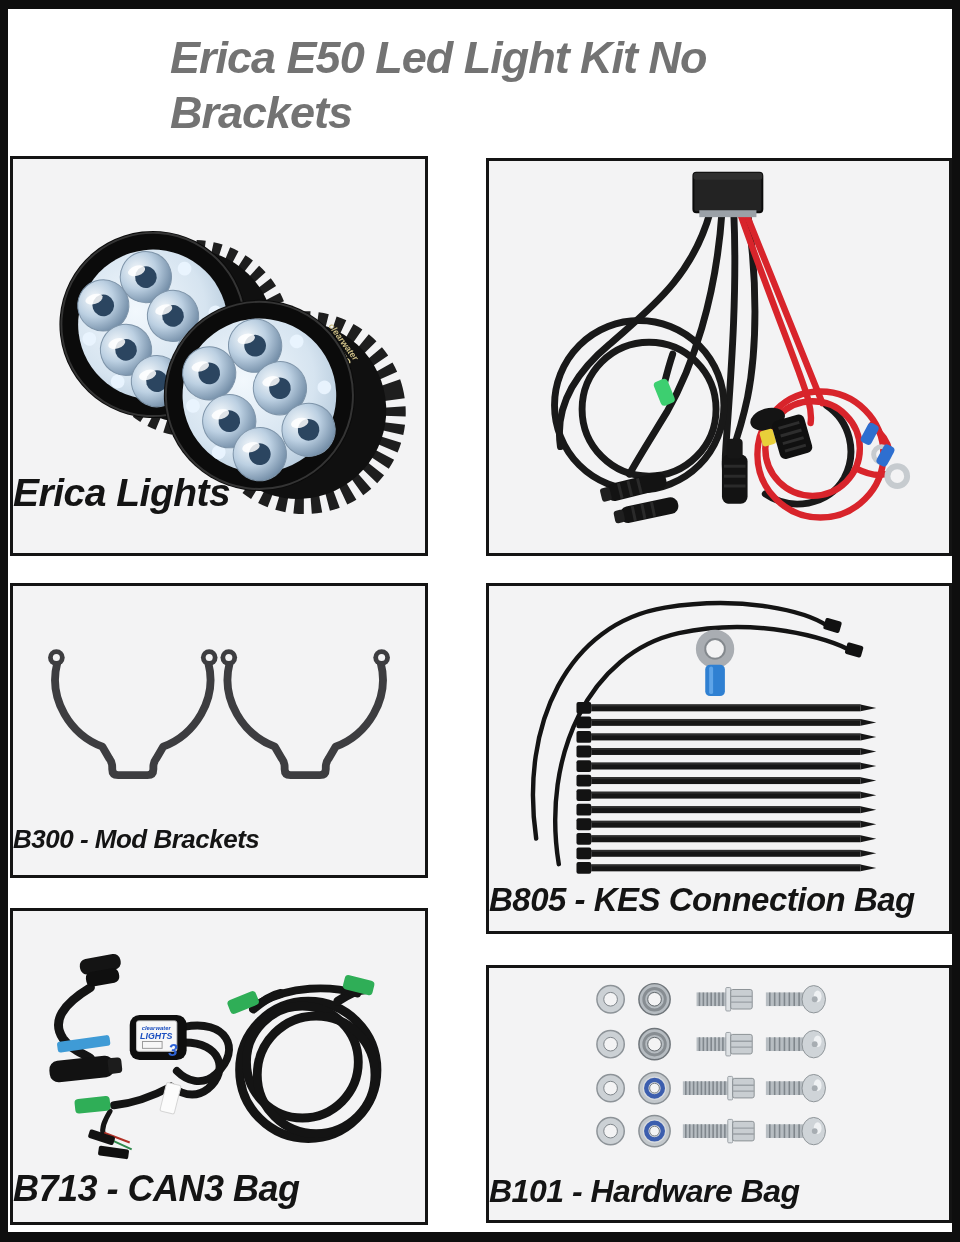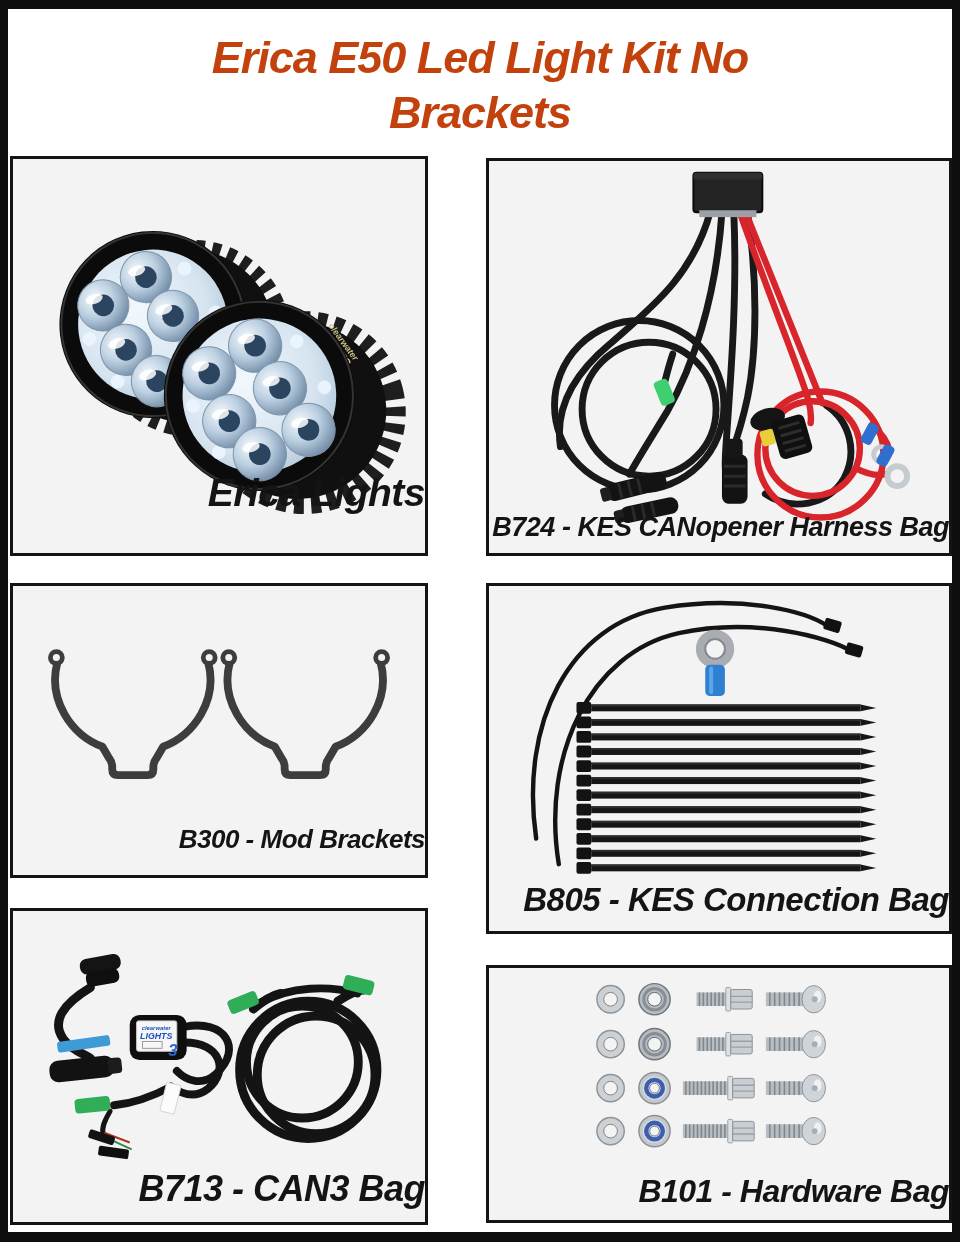--- a/index.html
+++ b/index.html
@@ -7,38 +7,38 @@
     position:relative; width:960px; height:1242px;
     background:#0e0e0e; overflow:hidden;
     font-family:"Liberation Sans", sans-serif;
   }
   .content {
     position:absolute; left:8px; top:9px; width:944px; height:1223px;
     background:#ffffff;
   }
   .title {
     position:absolute; left:0; top:22px; width:944px;
-    text-align:center; font-weight:700; font-style:italic;
-    font-size:45px; line-height:1.22; color:#c2410c; letter-spacing:-1px;
+    text-align:left; font-weight:700; font-style:italic;
+    font-size:45px; line-height:1.22; color:#737373; letter-spacing:-1px;
   }
   .title .inner { max-width:620px; margin:0 auto; }
   .panel {
     position:absolute; background:#f3f3f4; border:3px solid #141414;
     box-sizing:border-box; overflow:hidden;
   }
   
   .p1 { left:10px;  top:156px; width:418px; height:400px; }
   .p2 { left:486px; top:158px; width:466px; height:398px; }
   .p3 { left:10px;  top:583px; width:418px; height:295px; }
   .p4 { left:486px; top:583px; width:466px; height:351px; }
   .p5 { left:10px;  top:908px; width:418px; height:317px; }
   .p6 { left:486px; top:965px; width:466px; height:258px; }
   .panel svg { position:absolute; left:0; top:0; width:100%; height:100%; }
   .caption {
-    position:absolute; left:0; right:0; text-align:right;
+    position:absolute; left:0; right:0; text-align:left;
     font-weight:700; font-style:italic; color:#141414; letter-spacing:-0.5px;
   }
   .cap1 { bottom:38px; font-size:39px; }
   .cap2 { bottom:10px; font-size:27px; }
   .cap3 { bottom:20px; font-size:26px; }
   .cap4 { bottom:12px; font-size:33px; }
   .cap5 { bottom:12px; font-size:36px;margin-top:24px; }
   .cap6 { bottom:10px; font-size:32px; }
 </style>
 </head>
@@ -222,21 +222,20 @@
           <path d="M238,310 h22 M238,320 h22 M238,330 h22" stroke="#2a2a2a" stroke-width="3"></path>
         </g>
       </g>
       <g>
         <rect x="380" y="266" width="12" height="22" rx="4" fill="#2e6fd0" transform="rotate(28 386 277)"></rect>
         <circle cx="398" cy="298" r="8" fill="none" stroke="#c6cbcf" stroke-width="5"></circle>
         <rect x="396" y="288" width="12" height="22" rx="4" fill="#2e6fd0" transform="rotate(28 402 299)"></rect>
         <circle cx="414" cy="320" r="10" fill="none" stroke="#c6cbcf" stroke-width="6"></circle>
       </g>
     </svg>
-    <div class="caption cap2">B724 - KES CANopener Harness Bag</div>
   </div>
 
   <div class="panel p3">
     <svg viewBox="0 0 418 295">
       <g transform="translate(34,58)">
         <path d="M 10,20 C 0,58 24,94 56,106 L 63,118 Q 66,122 66,127 L 66,129 Q 66,135 72,135 L 102,135 Q 108,135 108,129 L 108,127 Q 108,122 111,118 L 118,106 C 150,94 174,58 164,20" fill="none" stroke="#3d3d40" stroke-width="8" stroke-linecap="round" stroke-linejoin="round"></path>
         <circle cx="9" cy="15" r="8.5" fill="#3d3d40"></circle>
           <circle cx="9" cy="15" r="3.6" fill="#f3f3f4"></circle>
         <circle cx="165" cy="15" r="8.5" fill="#3d3d40"></circle>
           <circle cx="165" cy="15" r="3.6" fill="#f3f3f4"></circle>

